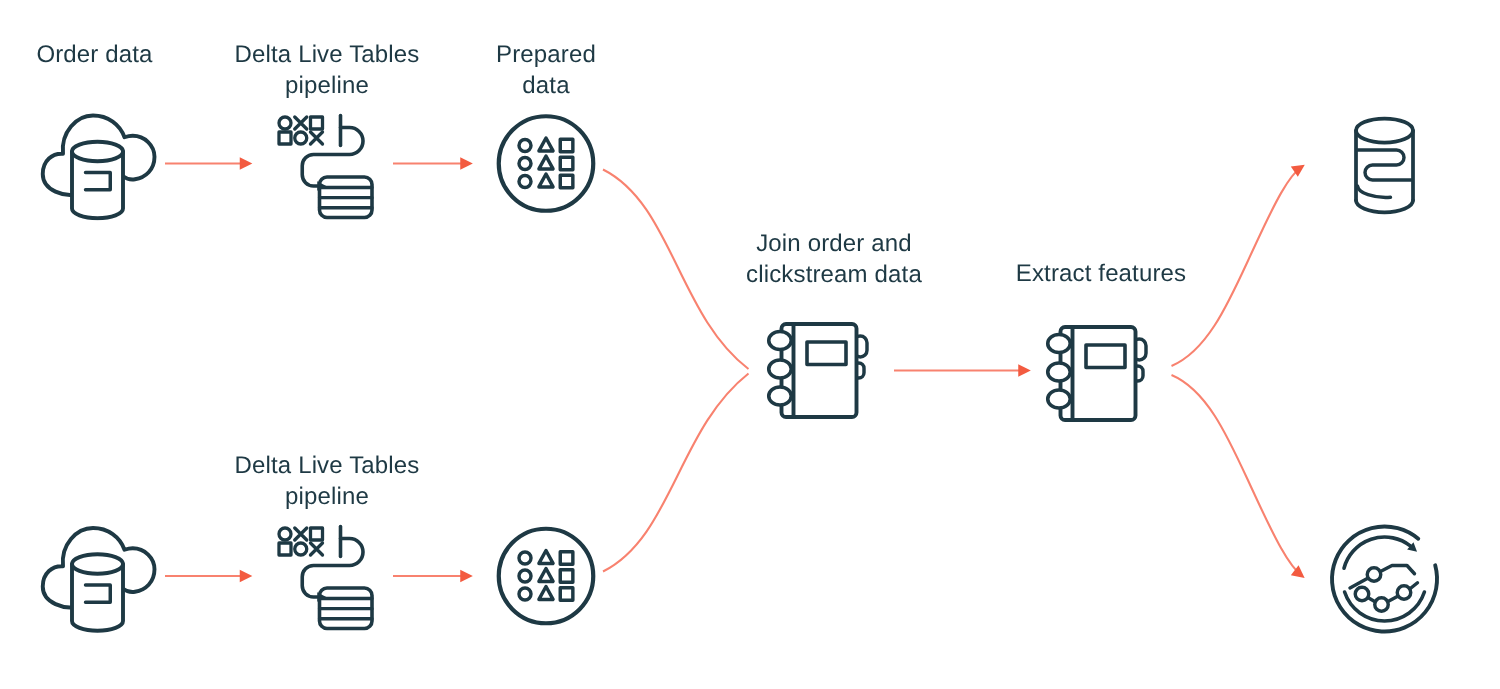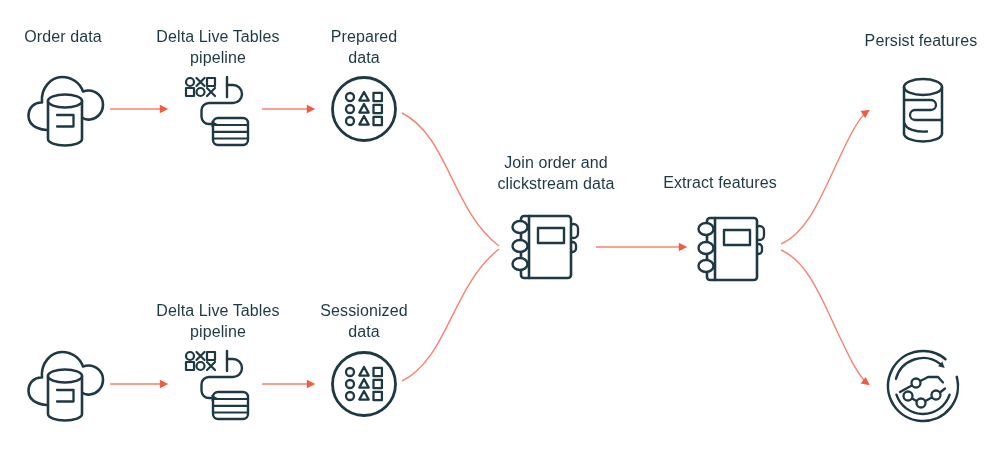--- a/index.html
+++ b/index.html
@@ -42,24 +42,22 @@
     <path class="edge" d="M402,381 C448,358 452,286 499,249"></path>
     <path class="edge" d="M596,247 H685" marker-end="url(#ah)"></path>
     <path class="edge" d="M781,244 C807,233 821,197 837,163 C850,135 859,117 868,111" marker-end="url(#ah)"></path>
     <path class="edge" d="M781,250 C807,261 821,297 837,331 C850,359 859,377 868,384" marker-end="url(#ah)"></path>
   </svg>
 
   <div class="label" style="left:3px;top:26px;width:120px">Order data</div>
   <div class="label" style="left:143px;top:26px;width:150px">Delta Live Tables pipeline</div>
   <div class="label" style="left:476px;top:152px;width:160px">Join order and clickstream data</div>
   <div class="label" style="left:324px;top:26px;width:80px">Prepared data</div>
-  <div class="label" style="left:640px;top:172px;width:160px">Extract features</div>
-  <div class="label" style="left:846px;top:30px;width:150px">Persist features</div>
+  <div class="label" style="left:654px;top:172px;width:160px">Extract features</div>
   <div class="label" style="left:143px;top:300px;width:150px">Delta Live Tables pipeline</div>
-  <div class="label" style="left:314px;top:300px;width:100px">Sessionized data</div>
 
   <div class="icon" style="left:26px;top:73px">
     <svg width="80" height="74" viewBox="0 0 80 74" fill="none" stroke="currentColor" stroke-width="2.6" stroke-linecap="round" stroke-linejoin="round">
       <path d="M27,56 C17,59 2.5,54 2.5,43 C2.5,34 9,29 16,29.5 C14.5,15 25,4 36,4 C46,4 54,10 57,18.5 C58.5,18 60.5,17.5 62.5,17.5 C70.5,17.5 77,24 77,31.5 C77,40 71,45.5 64,46.5 C61,47 58,46 56,44.5"></path>
       <path d="M22,28 V66 A17,6.5 0 0 0 56,66 V28" fill="#ffffff"></path>
       <ellipse cx="39" cy="28" rx="17" ry="6.5" fill="#ffffff"></ellipse>
       <path d="M31,42 H47.5 V53.5 H31" stroke-width="2.3"></path>
     </svg>
   </div>
 

